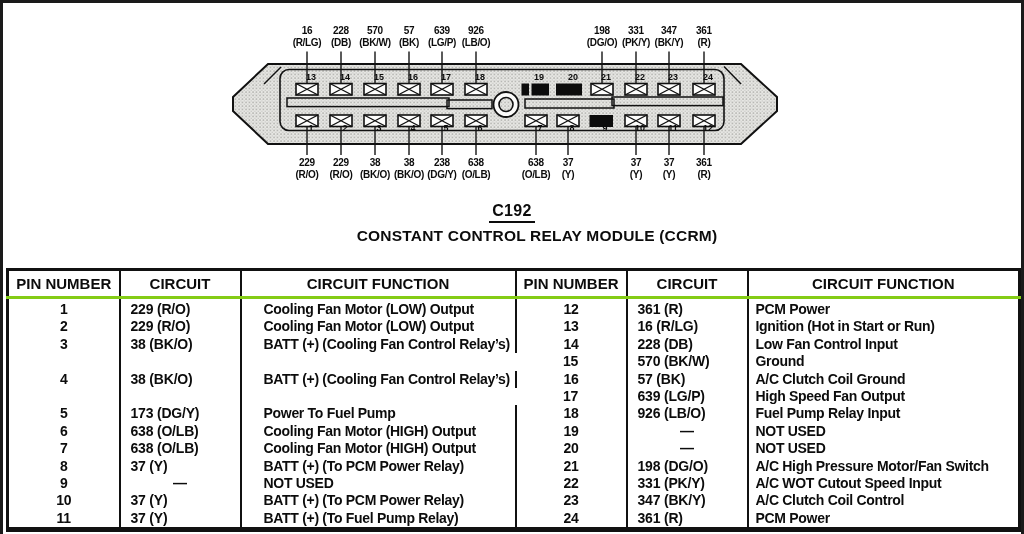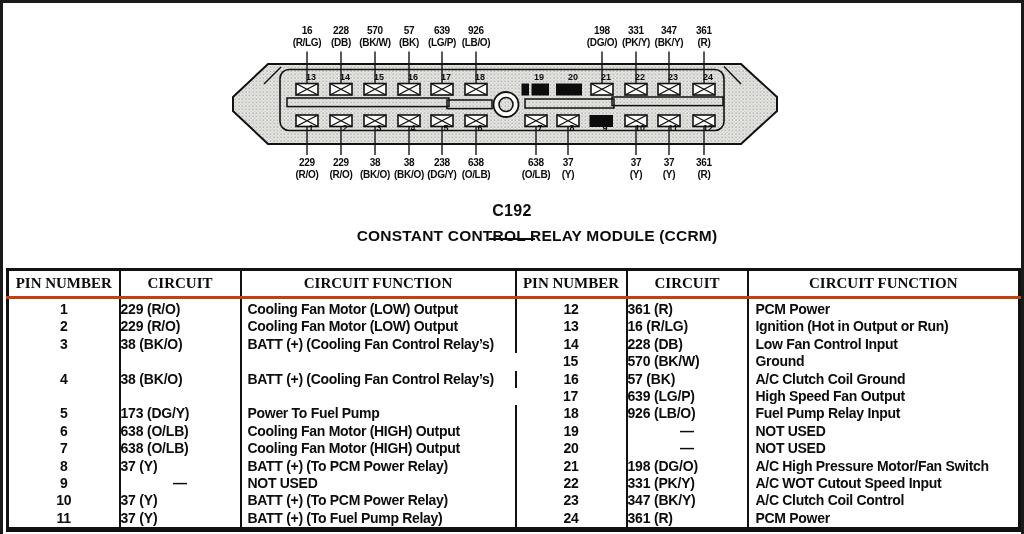--- a/index.html
+++ b/index.html
@@ -8,42 +8,42 @@
     font-family:"Liberation Sans",sans-serif;color:#0c0c0c;
   }
   .frame{
     position:absolute;left:0;top:0;width:1018px;height:531px;
     border-top:3px solid #1a1a1a;border-left:3px solid #1a1a1a;border-right:3px solid #1a1a1a;
     pointer-events:none;
   }
   #connector-svg{position:absolute;left:0;top:0;}
   .title-line{position:absolute;left:0;width:1024px;text-align:center;font-weight:bold;}
   #c192-title{top:202px;font-size:16px;}
-  #c192-title span{display:inline-block;border-bottom:2px solid #0c0c0c;padding:0 3px 18px 3px;letter-spacing:0.3px;}
+  #c192-title span{display:inline-block;border-bottom:2px solid #0c0c0c;padding:0 3px 1px 3px;letter-spacing:0.3px;}
   #ccrm-title{top:227px;font-size:15.5px;letter-spacing:0.2px;margin-left:25px;}
   #pin-table{
     position:absolute;left:6px;top:268px;width:1012px;
     border-collapse:collapse;table-layout:fixed;
     border:3px solid #111;border-bottom:5px solid #111;
     font-size:14px;font-weight:bold;
   }
   #pin-table th{
     border-left:2px solid #111;height:25px;text-align:center;
     font-size:15px;vertical-align:middle;padding:0;
   }
-  #pin-table thead tr{border-bottom:3px solid #c2410c;font-family:Liberation Serif, serif;}
+  #pin-table thead tr{border-bottom:3px solid #84cc16;}
   #pin-table td{
     border-left:2px solid #111;vertical-align:top;padding:0;
     line-height:17.4px;letter-spacing:-0.2px;
   }
   #pin-table th:first-child, #pin-table td:first-child{border-left:none;}
   #pin-table td.pincol{text-align:center;}
-  #pin-table td.circ{}
+  #pin-table td.circ{padding-left:10px;}
   #pin-table td.circ.dash{padding-left:0;text-align:center;}
-  #pin-table td.func{padding-left:21px;text-indent:-15px;letter-spacing:-0.3px;}
+  #pin-table td.func{padding-left:37px;text-indent:-15px;letter-spacing:-0.3px;}
   #pin-table td.func.nowrap{white-space:nowrap;padding-left:7px;text-indent:0;}
   #pin-table tbody tr:first-child td{padding-top:2px;}
 </style>
 </head>
 <body>
 
 <svg id="connector-svg" width="1024" height="200" viewBox="0 0 1024 200">
   <defs>
     <pattern id="stip" width="3.5" height="3.5" patternUnits="userSpaceOnUse">
       <rect width="3.5" height="3.5" fill="#e7e7e4"></rect>
@@ -326,21 +326,21 @@
         <td class="pincol">12</td>
         <td class="circ">361 (R)</td>
         <td class="func nowrap">PCM Power</td>
       </tr>
       <tr>
         <td class="pincol">2</td>
         <td class="circ">229 (R/O)</td>
         <td class="func">Cooling Fan Motor (LOW) Output</td>
         <td class="pincol">13</td>
         <td class="circ">16 (R/LG)</td>
-        <td class="func nowrap">Ignition (Hot in Output or Run)</td>
+        <td class="func nowrap">Ignition (Hot in Start or Run)</td>
       </tr>
       <tr>
         <td class="pincol" rowspan="2">3</td>
         <td class="circ" rowspan="2">38 (BK/O)</td>
         <td class="func" rowspan="2">BATT (+) (Cooling Fan Control Relay’s)</td>
         <td class="pincol">14</td>
         <td class="circ">228 (DB)</td>
         <td class="func nowrap">Low Fan Control Input</td>
       </tr>
       <tr>

